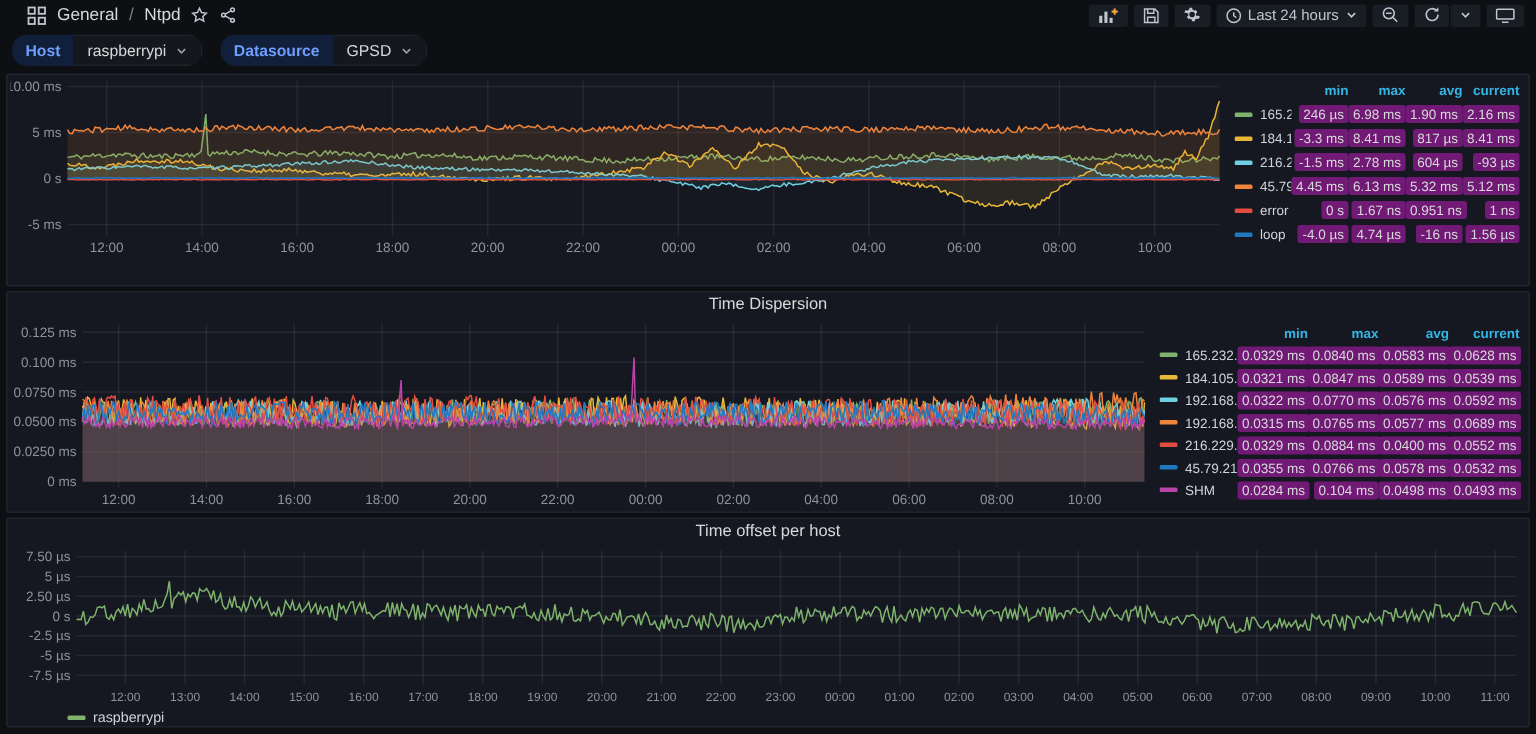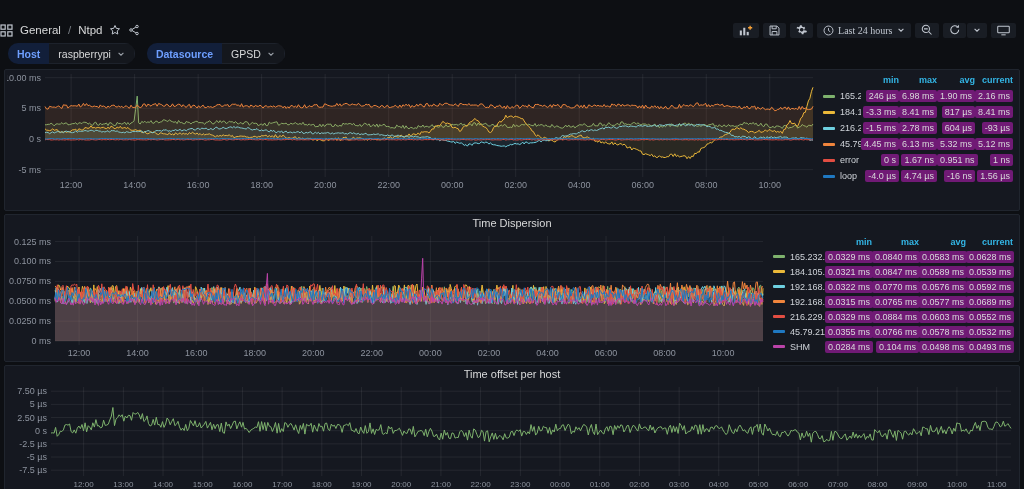--- a/index.html
+++ b/index.html
@@ -4,26 +4,26 @@
 <style>
   * { box-sizing: border-box; margin: 0; padding: 0; }
   html,body { width:1024px; height:489px; overflow:hidden; }
   body {
     background:#0d0f13;
     font-family:"Liberation Sans", sans-serif;
     color:#d8d9da;
     font-size:11px;
   }
   
-  .nav { height:19px; display:flex; padding:1px 8px 0 0;margin-top:20px; }
+  .nav { height:19px; display:flex; padding:1px 8px 0 18px; }
   .nav-left { display:flex; align-items:center; gap:7px; }
   .crumb { color:#d8d9da; font-size:11.5px; cursor:pointer; }
   .crumb-sep { color:#7b8087; }
   .icon-btn { display:flex; align-items:center; justify-content:center; color:#aeb6c2; cursor:pointer; }
-  .nav-right { margin-left:auto; display:flex; align-items:center; gap:4px;font-family:Liberation Serif, serif; }
+  .nav-right { margin-left:auto; display:flex; align-items:center; gap:4px; }
   .tool-btn { height:15px; background:#191d24; border-radius:2px; display:flex; align-items:center; gap:4px; padding:0 6px; color:#c0c6cf; font-size:10px; cursor:pointer; }
   .tool-group { display:flex; gap:1px; }
   svg.ic { display:block; }
   
   .submenu { display:flex; align-items:center; gap:12px; padding:4px 8px 5px 8px; }
   .var-chip { display:flex; height:21px; border-radius:10px; overflow:hidden; }
   .var-label { background:#121f3a; color:#6e9fff; font-weight:700; font-size:10.5px; display:flex; align-items:center; padding:0 9px; }
   .var-value { background:#14171d; color:#d8d9da; font-size:10.5px; display:flex; align-items:center; gap:6px; padding:0 9px; cursor:pointer; border:1px solid #1d222b; border-left:none; }
   
   .panel { margin:0 4px 3px 4px; background:#151820; border:1px solid #20252e; border-radius:2px; display:flex; flex-direction:column; }
@@ -358,21 +358,21 @@
           <span class="lg-cell" style="width:47px"><span class="pill">0.0315 ms</span></span>
           <span class="lg-cell" style="width:47px"><span class="pill">0.0765 ms</span></span>
           <span class="lg-cell" style="width:47px"><span class="pill">0.0577 ms</span></span>
           <span class="lg-cell" style="width:47px"><span class="pill">0.0689 ms</span></span>
         </div>
         <div class="lg-row" style="height: 15px;">
           <span class="lg-name">
          <span class="lg-dash" style="background:#E24D42"></span>216.229.4.66</span>
           <span class="lg-cell" style="width:47px"><span class="pill">0.0329 ms</span></span>
           <span class="lg-cell" style="width:47px"><span class="pill">0.0884 ms</span></span>
-          <span class="lg-cell" style="width:47px"><span class="pill">0.0603 ms</span></span>
+          <span class="lg-cell" style="width:47px"><span class="pill">0.0400 ms</span></span>
           <span class="lg-cell" style="width:47px"><span class="pill">0.0552 ms</span></span>
         </div>
         <div class="lg-row" style="height: 15px;">
           <span class="lg-name">
          <span class="lg-dash" style="background:#1F78C1"></span>45.79.214.107</span>
           <span class="lg-cell" style="width:47px"><span class="pill">0.0355 ms</span></span>
           <span class="lg-cell" style="width:47px"><span class="pill">0.0766 ms</span></span>
           <span class="lg-cell" style="width:47px"><span class="pill">0.0578 ms</span></span>
           <span class="lg-cell" style="width:47px"><span class="pill">0.0532 ms</span></span>
         </div>

